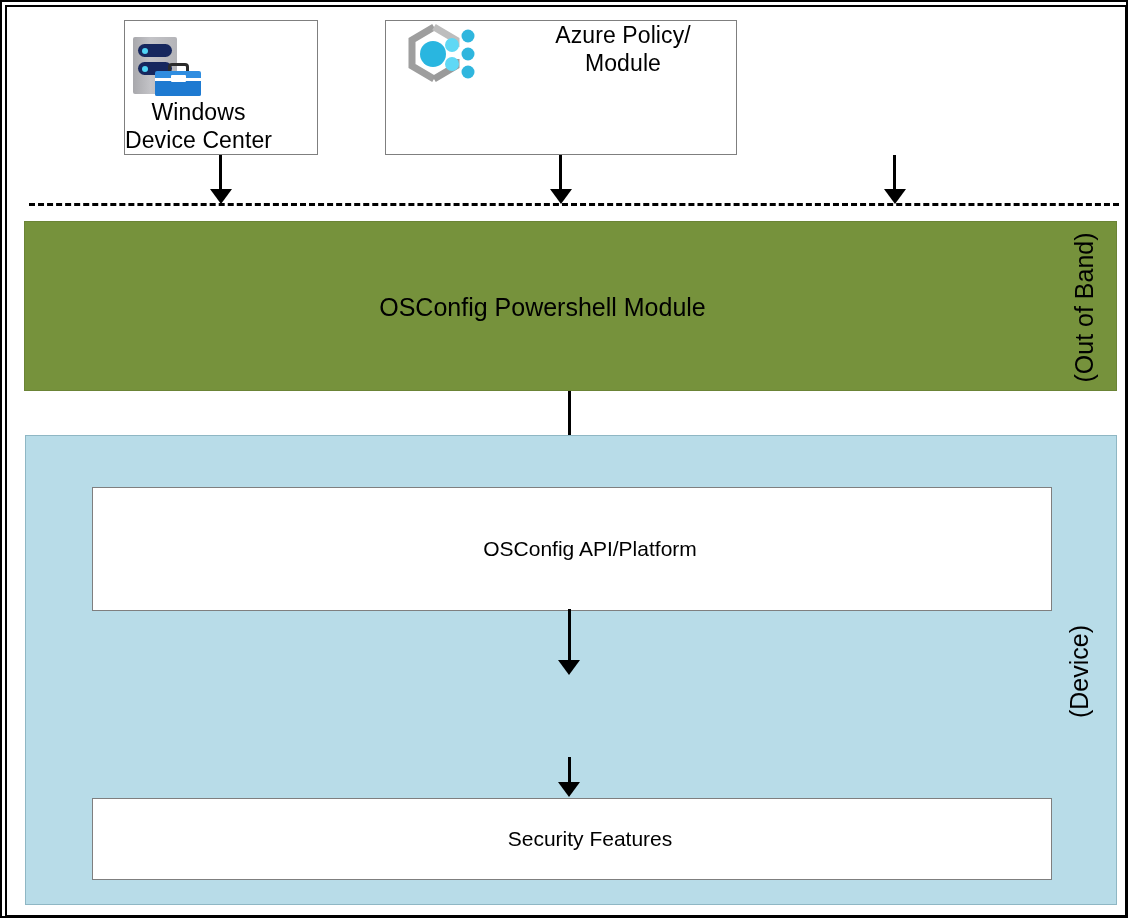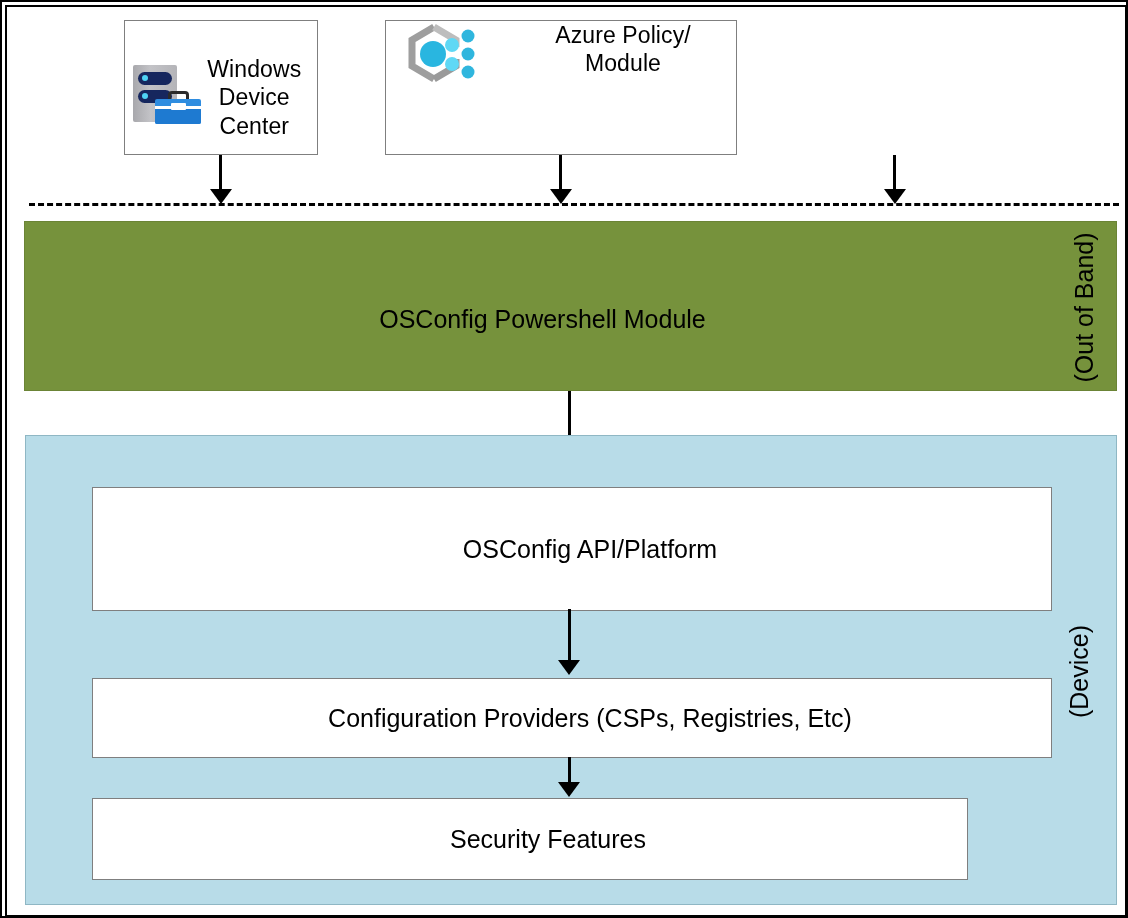--- a/index.html
+++ b/index.html
@@ -27,22 +27,22 @@
   }
 
   
   .abs { position:absolute; }
 
   
   .src-box {
     background:#ffffff;
     border:1px solid #7f7f7f;
     display:flex;
-    flex-direction:row;
-    align-items:center;
+    flex-direction:column;
+    align-items:flex-start;
     justify-content:flex-start;
   }
   .src-label {
     text-align:center;
     font-size:23px;
     line-height:1.22;
     color:#000;
     letter-spacing:.1px;
   }
 
@@ -122,21 +122,21 @@
     left:22px; top:196px; width:1090px; height:0;
     border-top:3px dashed #000000;
   }
 
   
   #green-band {
     left:17px; top:214px; width:1093px; height:170px;
     background:#76923c; border:1px solid #6b8436;
   }
   #green-label {
-    position:absolute; left:0; top:12px; width:1035px; height:170px;
+    position:absolute; left:0; top:0; width:1035px; height:170px;
     display:flex; align-items:center; justify-content:center;
     font-size:25px; color:#000;
   }
   #oob-label {
     position:absolute; right:4px; top:0; width:56px; height:170px;
     display:flex; align-items:center; justify-content:center;
   }
   #oob-label span {
     transform:rotate(-90deg);
     white-space:nowrap;
@@ -158,25 +158,25 @@
     white-space:nowrap;
     font-size:25px;
     color:#000;
   }
 
   .inner-box {
     position:absolute;
     background:#ffffff;
     border:1px solid #7f7f7f;
     display:flex; align-items:center; justify-content:center;
-    font-size:25px; color:#000;padding-left:36px;
+    font-size:21px; color:#000;padding-left:36px;
   }
   #box-api       { left:66px;  top:51px;  width:960px; height:124px; }
   #box-providers { left:66px;  top:242px; width:960px; height:80px;  }
-  #box-security  { left:66px;  top:362px; width:876px; height:82px;  }
+  #box-security  { left:66px;  top:362px; width:960px; height:82px;  }
 
   
   .arrow-line {
     position:absolute; width:0;
     border-left:3px solid #000000;
   }
   .arrow-head {
     position:absolute;
     width:0; height:0;
     border-left:11px solid transparent;
@@ -269,21 +269,20 @@
       </div>
     </div>
 
     <div class="abs arrow-line" id="arr4-line"></div>
     <div class="abs arrow-head" id="arr4-head"></div>
 
     <div class="abs" id="blue-region">
 
       <div class="inner-box" id="box-api">OSConfig API/Platform</div>
 
-      <div class="inner-box" id="box-providers">Configuration Providers (CSPs, Registries, Etc)</div>
 
       <div class="inner-box" id="box-security">Security Features</div>
 
       <div id="device-label">
         <span>(Device)</span>
       </div>
     </div>
 
     <div class="abs arrow-line" id="arr5-line"></div>
     <div class="abs arrow-head" id="arr5-head"></div>

